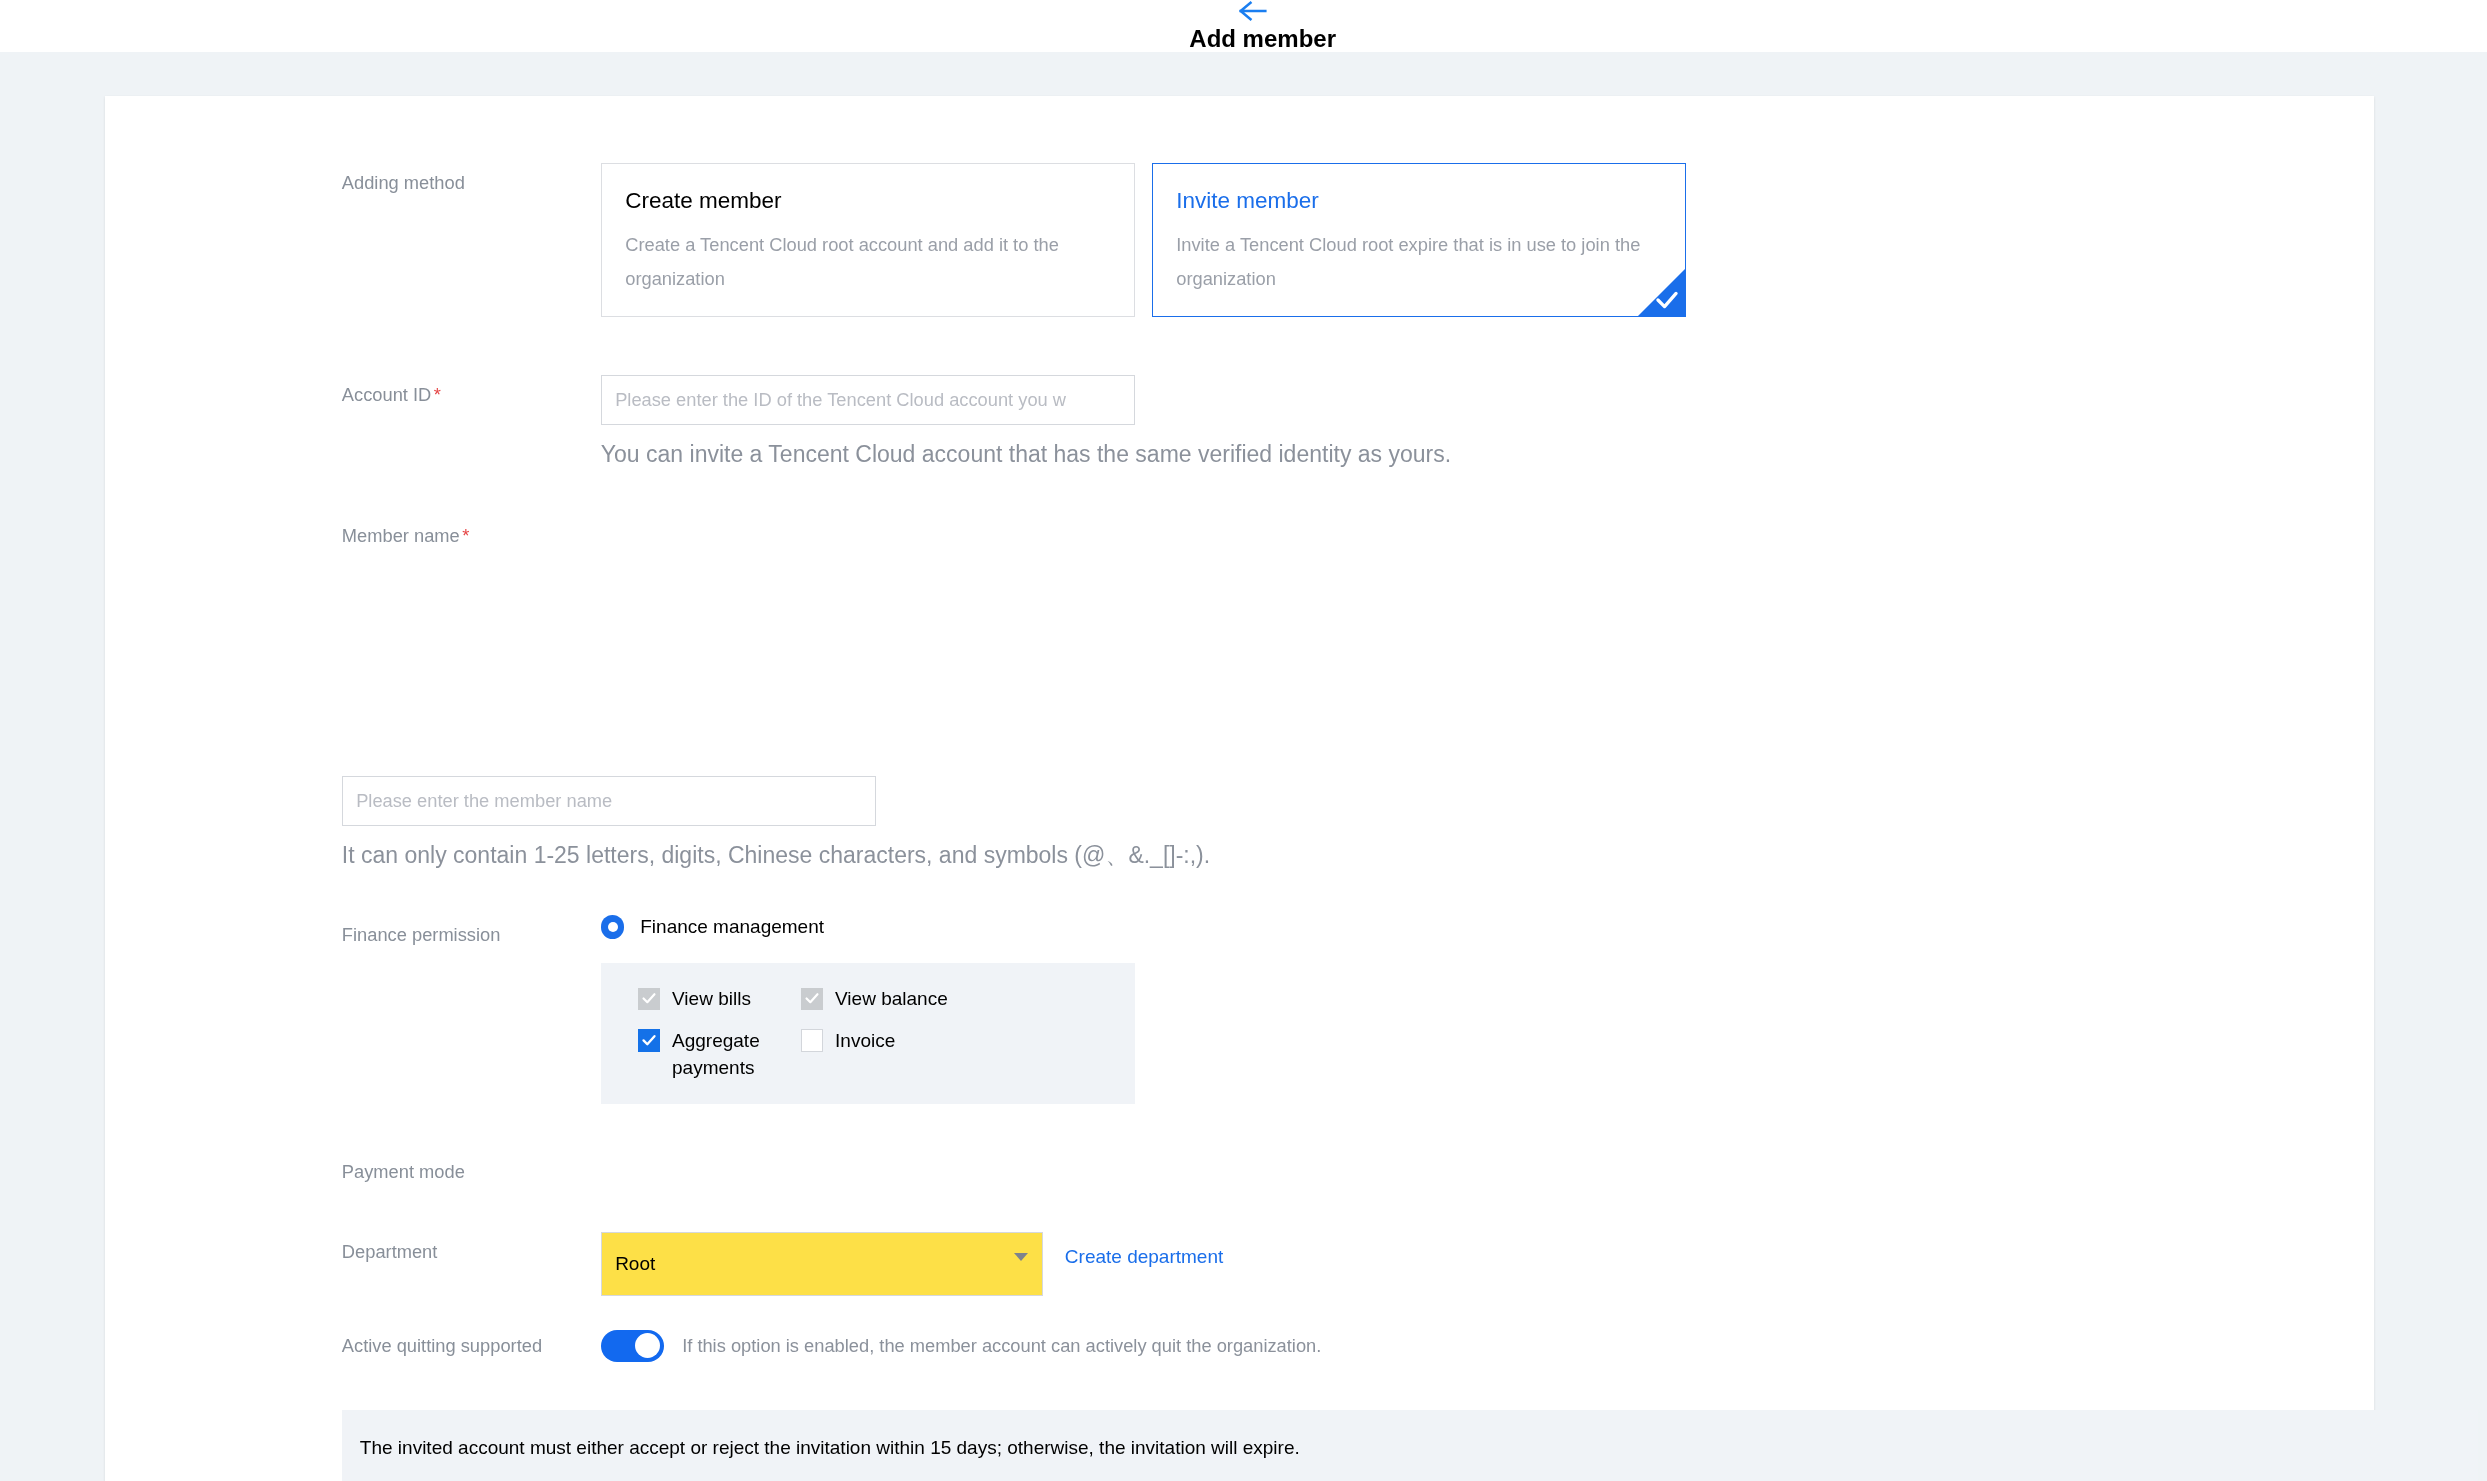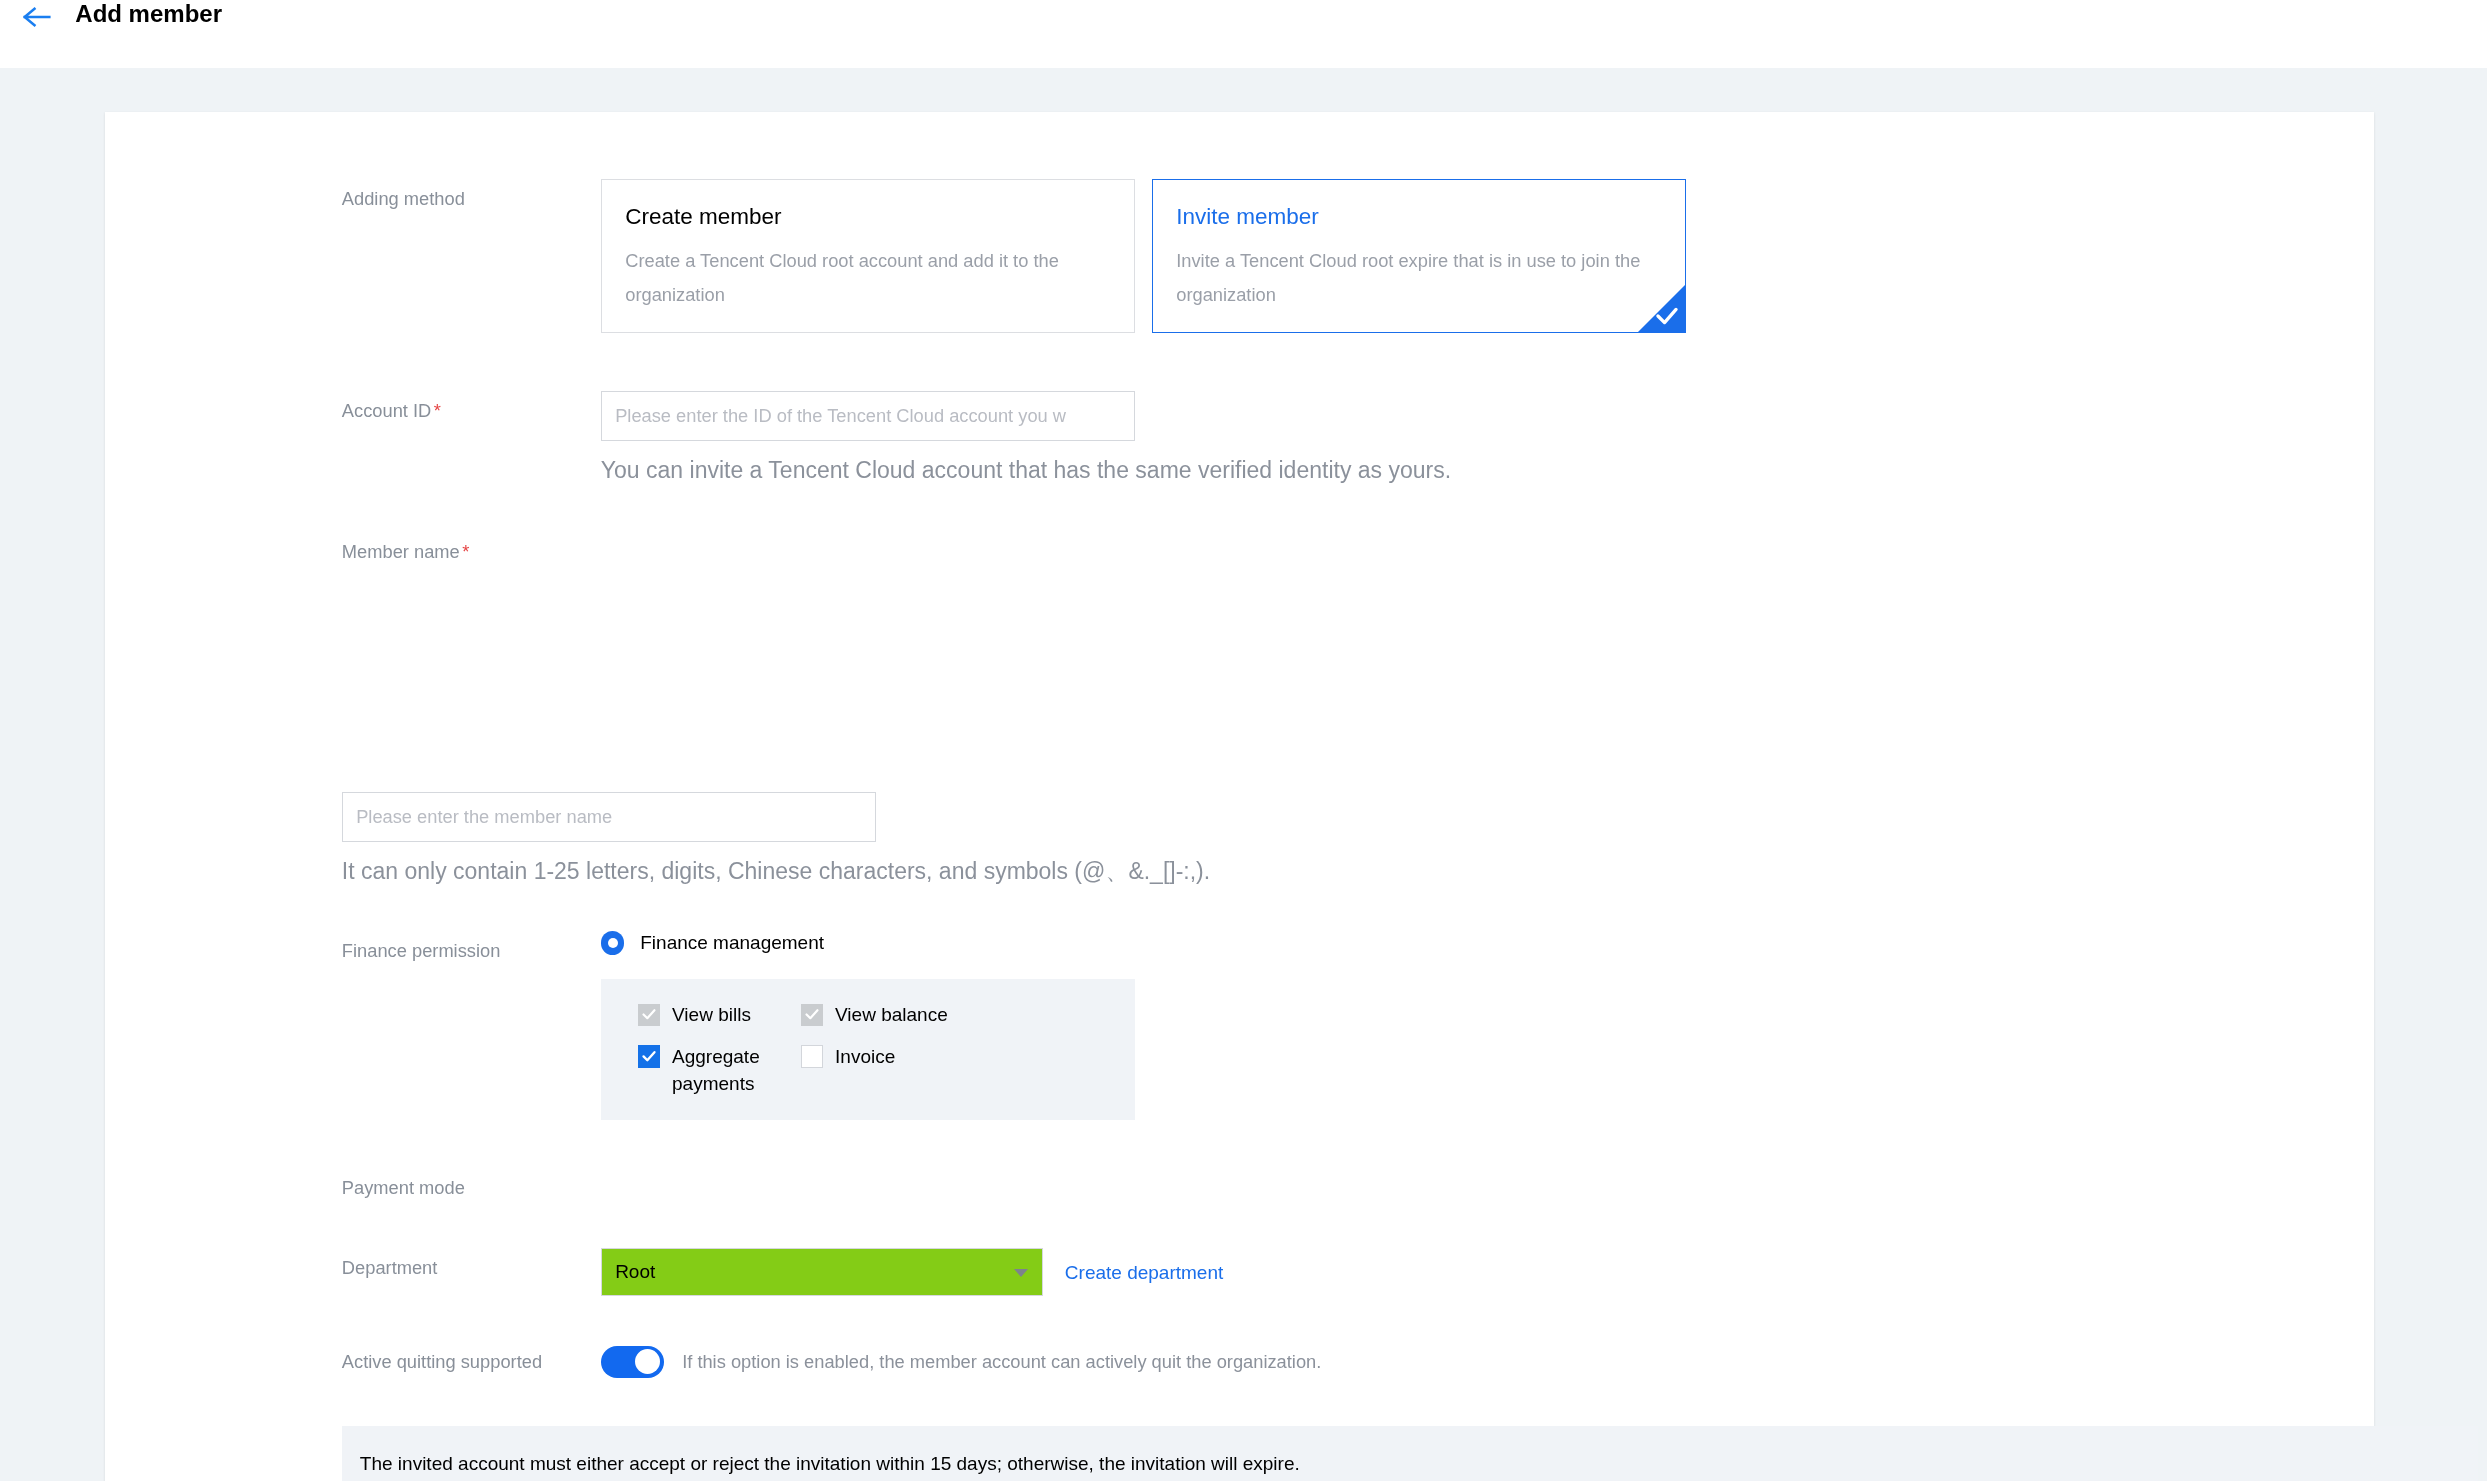--- a/index.html
+++ b/index.html
@@ -10,26 +10,27 @@
     width: 2487px;
     height: 1481px;
     background: #eff3f6;
     font-family: "Liberation Sans", sans-serif;
     -webkit-font-smoothing: antialiased;
     overflow: hidden;
   }
 
   
   .topbar {
-    height: 68px;
-    background: #ffffff;
-    display: flex;
-    align-items: flex-start;
+    height: 52px;
+    background: #ffffff;
+    display: flex;
+    align-items: center;
     padding-left: 18.3px;
     box-sizing: border-box;
+    flex-direction: column;
   }
   .back-arrow {
     width: 37px;
     height: 37px;
     display: flex;
     align-items: center;
     justify-content: center;
     cursor: pointer;
   }
   .page-title {
@@ -276,24 +277,24 @@
   }
 
   
   .select-wrap {
     position: relative;
     width: 442px;
     height: 50px;
   }
   .select-box {
     width: 442px;
-    height: 48px;
+    height: 64px;
     box-sizing: border-box;
     border: 1.7px solid #d5d8dd;
-    background: #84cc16;
+    background: #fde047;
     font-size: 19px;
     color: #000000;
     display: flex;
     align-items: center;
     padding: 0 13.3px;
     cursor: pointer;
   }
   .select-caret {
     position: absolute;
     right: 15px;

